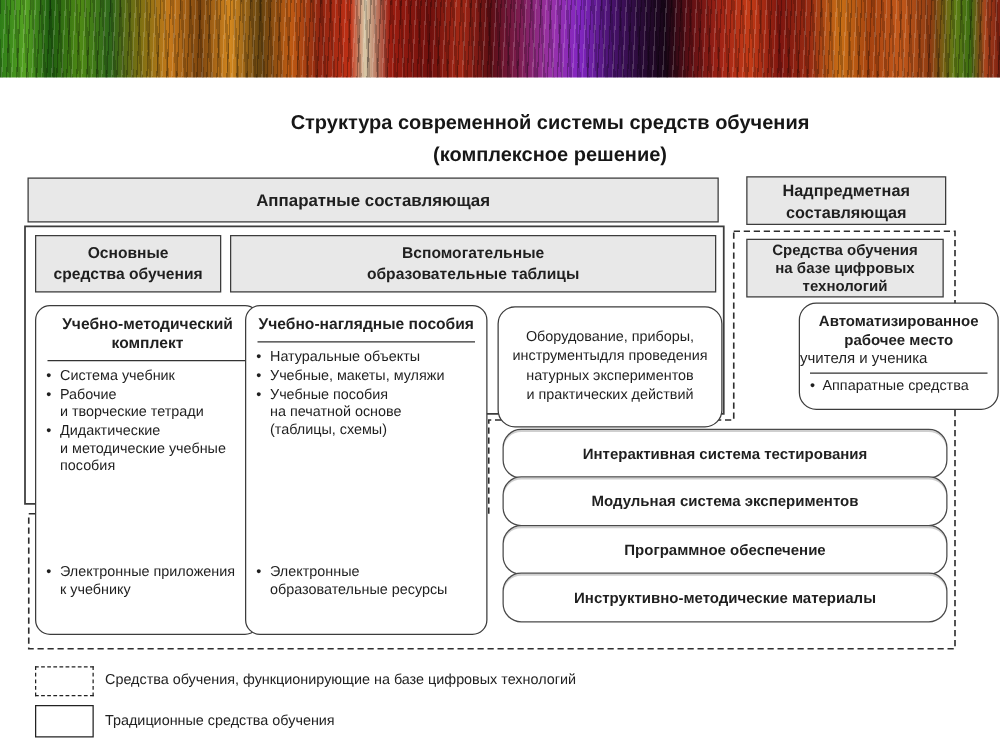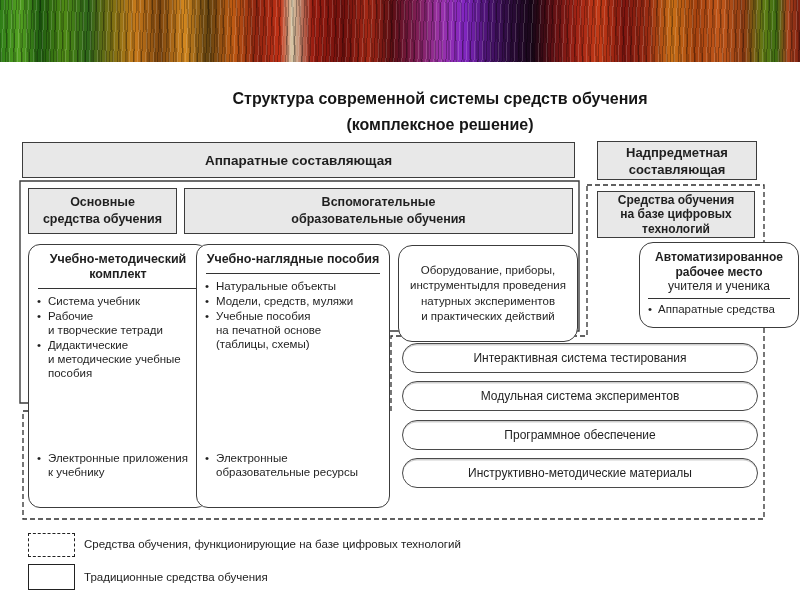--- a/index.html
+++ b/index.html
@@ -50,27 +50,27 @@
   ul.bullets li{position:relative;padding-left:11px;margin-bottom:1px;}
   ul.bullets li::before{content:"\2022";position:absolute;left:0;top:0;}
   .digital-item{position:absolute;left:8px;right:4px;font-size:11.5px;line-height:14px;}
   .digital-item{top:206px;padding-left:11px;}
   .digital-item::before{content:"\2022";position:absolute;left:0;top:0;}
 
   .equipment{left:398px;top:245px;width:180px;height:97px;border-radius:14px;
     font-size:11.5px;line-height:15.5px;}
   .arm{left:598px;top:242px;width:160px;height:86px;border-radius:14px;margin-left:41px;}
   .arm-title-b{font-weight:bold;font-size:12px;line-height:14.5px;text-align:center;padding-top:7px;}
-  .arm-title-n{font-size:12px;line-height:14.5px;text-align:center;}
+  .arm-title-n{font-size:12px;line-height:14.5px;text-align:left;}
   .arm .sep{margin:4px 8px 4px 8px;}
   .arm-item{position:relative;font-size:11.5px;margin:0 4px 0 8px;padding-left:10px;}
   .arm-item::before{content:"\2022";position:absolute;left:0;top:0;}
 
-  .pill{left:402px;width:356px;height:30px;border-radius:15px;border:1.3px solid #4a4a4a;
-    font-size:12px;font-weight:normal;box-shadow:inset 0 1.5px 0 #cfcfcf;}
+  .pill{left:402px;width:356px;height:40px;border-radius:15px;border:1.3px solid #4a4a4a;
+    font-size:12px;font-weight:bold;box-shadow:inset 0 1.5px 0 #cfcfcf;}
   .pill1{top:343px;} .pill2{top:381px;text-align:right;} .pill3{top:420px;} .pill4{top:458px;}
 
   .sw-dashed{position:absolute;left:28px;top:533px;width:47px;height:24px;box-sizing:border-box;
     border:1.6px dashed #222;}
   .sw-solid{position:absolute;left:28px;top:564px;width:47px;height:26px;box-sizing:border-box;
     border:1.4px solid #222;}
   .legend-label{position:absolute;left:84px;font-size:11.5px;color:#222;}
   .ll1{top:538px;} .ll2{top:571px;}
 </style>
 </head>
@@ -89,21 +89,21 @@
     <path class="solid-region" d="M20,181 H579 V331 H386 V403 H20 Z"></path>
     <path class="dashed-region" d="M587,185 H764 V519 H23 V411 H391 V336 H587 Z"></path>
   </svg>
 
   <div class="box gray ctr bold hdr-subject">Аппаратные составляющая</div>
   <div class="box gray ctr bold preline hdr-main">Основные
 средства обучения</div>
   <div class="box gray ctr bold preline hdr-meta">Надпредметная
 составляющая</div>
   <div class="box gray ctr bold preline hdr-aux">Вспомогательные
-образовательные обучения</div>
+образовательные таблицы</div>
   <div class="box gray ctr bold preline hdr-digital">Средства обучения
 на базе цифровых
 технологий</div>
 
   <div class="box tallbox col1">
     <div class="box-title preline">Учебно-методический
 комплект</div>
     <div class="sep"></div>
     <ul class="bullets">
       <li class="preline">Система учебник</li>
@@ -115,21 +115,21 @@
     </ul>
     <div class="digital-item preline">Электронные приложения
 к учебнику</div>
   </div>
 
   <div class="box tallbox col2">
     <div class="box-title preline">Учебно-наглядные пособия</div>
     <div class="sep"></div>
     <ul class="bullets">
       <li class="preline">Натуральные объекты</li>
-      <li class="preline">Модели, средств, муляжи</li>
+      <li class="preline">Учебные, макеты, муляжи</li>
       <li class="preline">Учебные пособия
 на печатной основе
 (таблицы, схемы)</li>
     </ul>
     <div class="digital-item preline">Электронные
 образовательные ресурсы</div>
   </div>
 
   <div class="box ctr preline equipment">Оборудование, приборы,
 инструментыдля проведения

